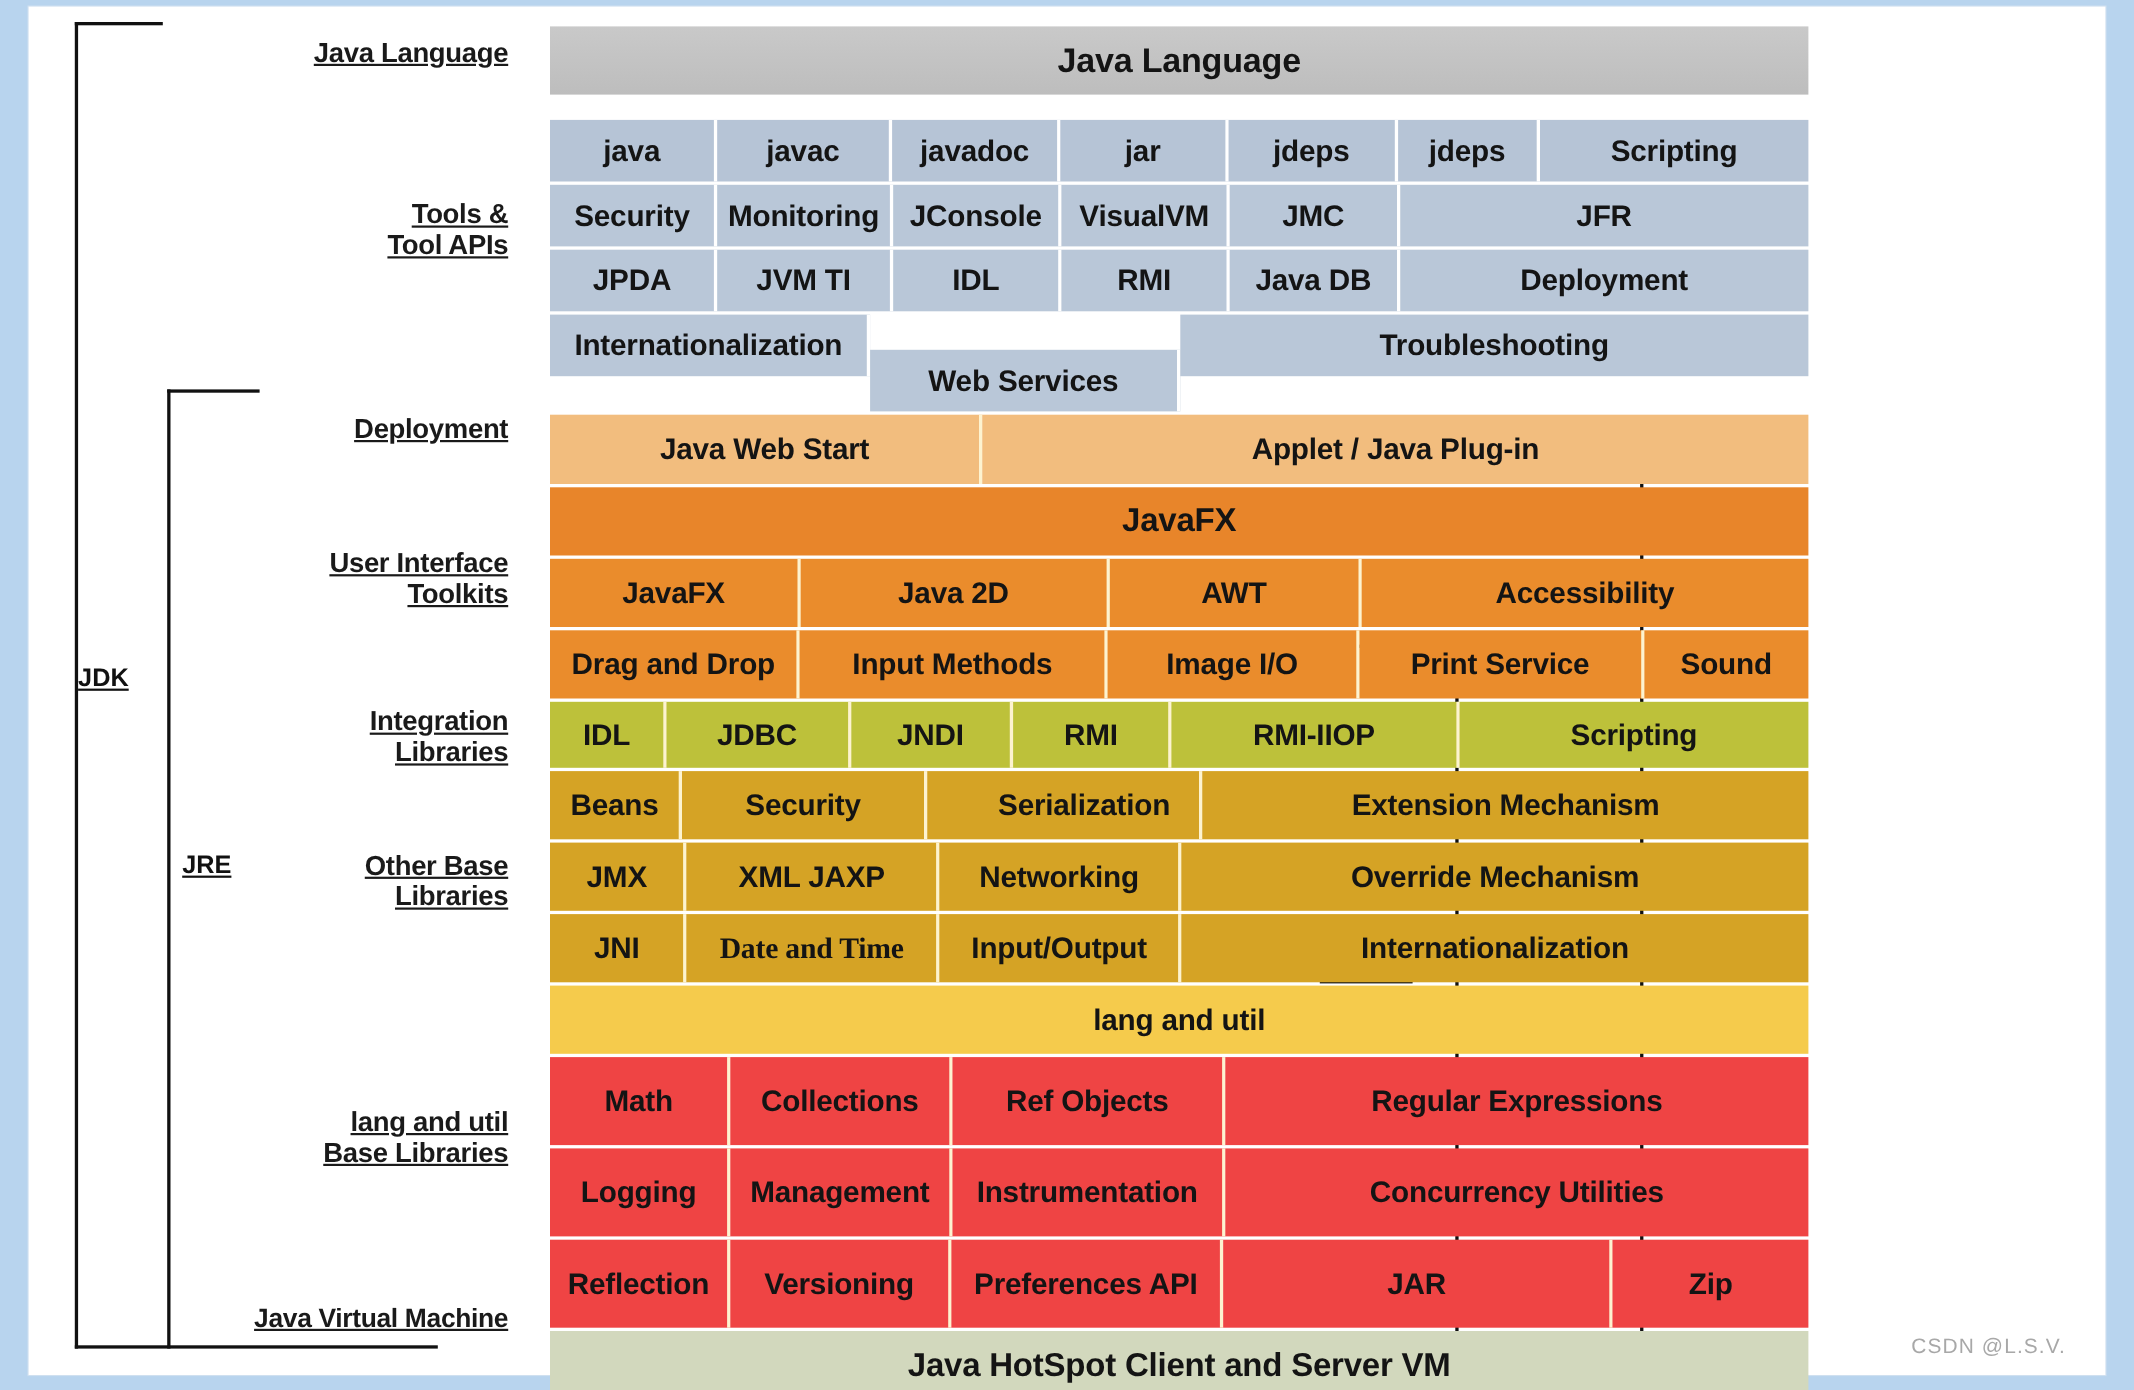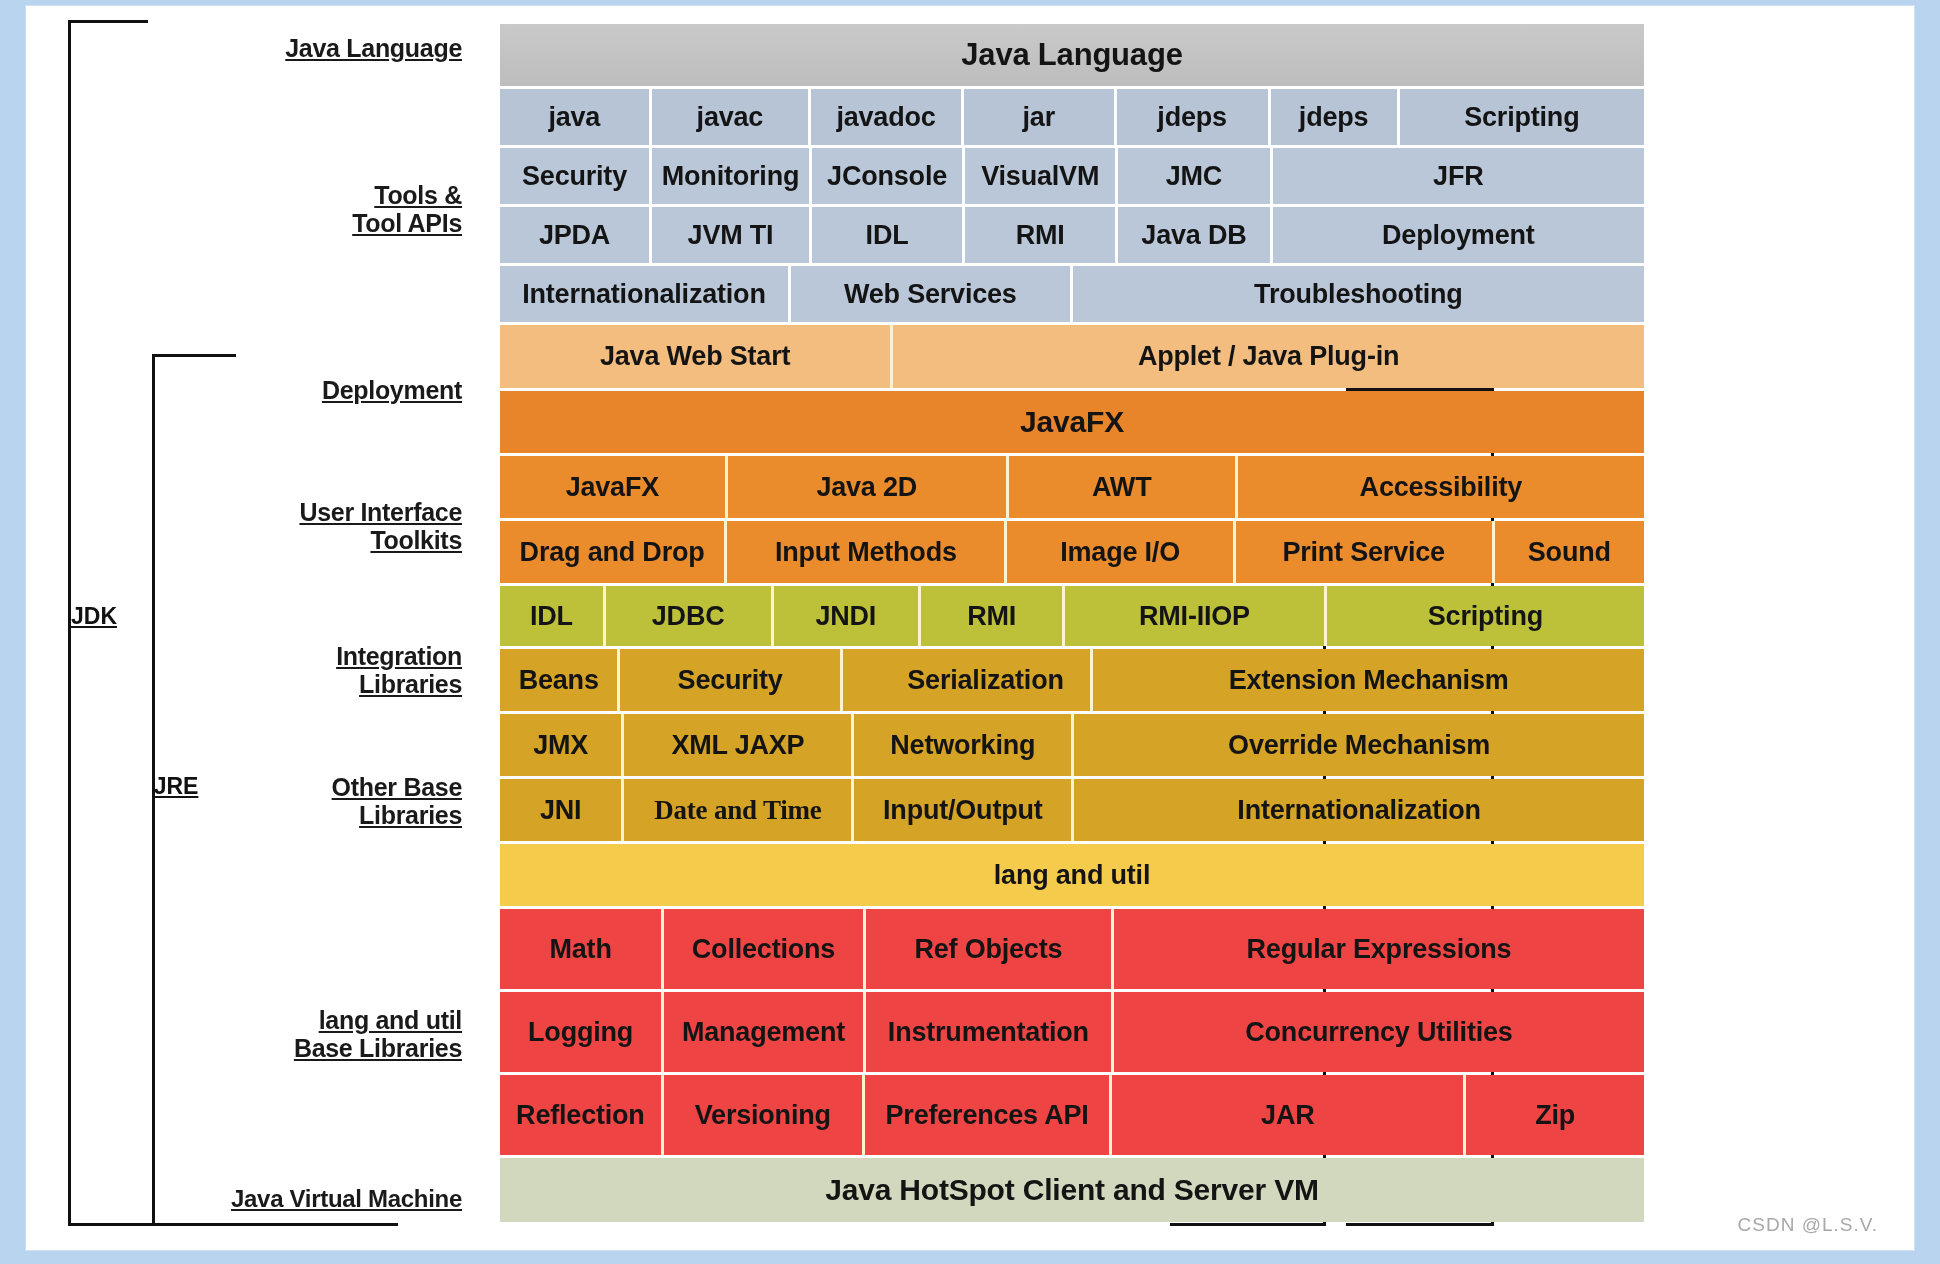--- a/index.html
+++ b/index.html
@@ -64,21 +64,21 @@
     letter-spacing:-0.2px;
     border-right:3px solid #ffffff;
     overflow:hidden;
     white-space:nowrap;
   }
   .cell:last-child{border-right:none;}
   .row{margin-bottom:3px;}
 
   
   .band-lang .cell{background:linear-gradient(#c9c9c9,#bdbdbd);height:62px;font-size:31px;}
-  .band-tools .cell{background:#b6c4d6;height:56px;}
+  .band-tools .cell{background:#b6c4d6;height:56px;margin-top:20px;}
   .band-tools2 .cell{background:#b9c7d8;height:56px;}
   .band-deploy .cell{background:#f2bd7e;height:63px;}
   .band-javafx .cell{background:#e8852a;height:62px;font-size:30px;}
   .band-ui .cell{background:#ea8c2c;height:62px;}
   .band-ui2 .cell{background:#ea8c2c;height:62px;}
   .band-integ .cell{background:#bdc13a;height:60px;}
   .band-other .cell{background:#d5a325;height:62px;}
   .band-langutil .cell{background:#f5cb4c;height:62px;}
   .band-base .cell{background:#ef4444;height:80px;}
   .band-vm .cell{background:#d2d8bd;height:64px;font-size:30px;}
@@ -106,21 +106,21 @@
 
   <div class="brk brk-h" style="left:42px;top:14px;width:80px;"></div>
   <div class="brk brk-v" style="left:42px;top:14px;height:1206px;"></div>
   <div class="brk brk-h" style="left:42px;top:1217px;width:330px;"></div>
   <div class="brk-label" style="left:18px;top:598px;width:100px;">
     <span>JDK</span>
   </div>
 
   <div class="brk brk-h" style="left:126px;top:348px;width:84px;"></div>
   <div class="brk brk-v" style="left:126px;top:348px;height:872px;"></div>
-  <div class="brk-label" style="left:100px;top:768px;width:100px;">
+  <div class="brk-label" style="left:112px;top:768px;width:100px;">
     <span>JRE</span>
   </div>
 
   <div class="brk brk-h" style="left:1144px;top:580px;width:156px;"></div>
   <div class="brk brk-v" style="left:1297px;top:580px;height:640px;"></div>
   <div class="brk brk-h" style="left:1144px;top:1217px;width:156px;"></div>
   <div class="brk-label" style="left:1136px;top:838px;width:160px;">
     <span>Compact</span>
     <span>Profiles</span>
   </div>
@@ -194,21 +194,21 @@
     <div class="row band-tools2">
         <div class="cell" style="flex: 13.2 0 0px;">JPDA</div>
         <div class="cell" style="flex: 13.9 0 0px;">JVM TI</div>
         <div class="cell" style="flex: 13.3 0 0px;">IDL</div>
         <div class="cell" style="flex: 13.3 0 0px;">RMI</div>
         <div class="cell" style="flex: 13.4 0 0px;">Java DB</div>
         <div class="cell" style="flex: 32.9 0 0px;">Deployment</div>
       </div>
     <div class="row band-tools2">
         <div class="cell" style="flex: 25.3 0 0px;">Internationalization</div>
-        <div class="cell" style="flex: 24.5 0 0px;">Web Services</div>
+        <div class="cell" style="flex: 24.5 0 0px; margin-top: 32px;">Web Services</div>
         <div class="cell" style="flex: 50.2 0 0px;">Troubleshooting</div>
       </div>
     <div class="row band-deploy">
         <div class="cell" style="flex: 34.2 0 0px;">Java Web Start</div>
         <div class="cell" style="flex: 65.8 0 0px;">Applet / Java Plug-in</div>
       </div>
     <div class="row band-javafx">
         <div class="cell" style="flex: 100 0 0px;">JavaFX</div>
       </div>
     <div class="row band-ui">

